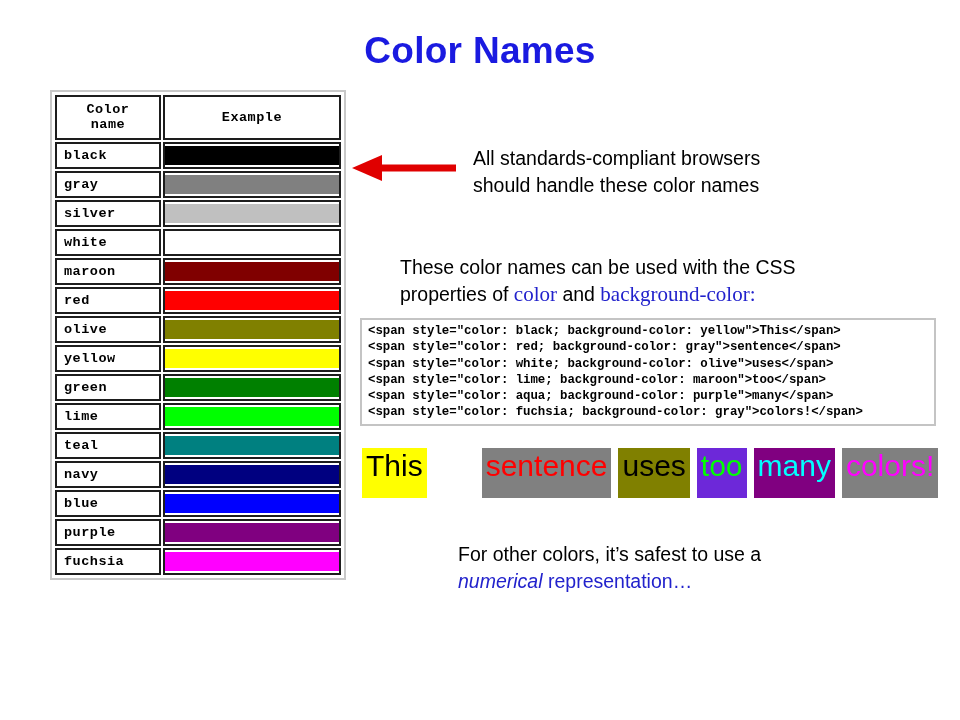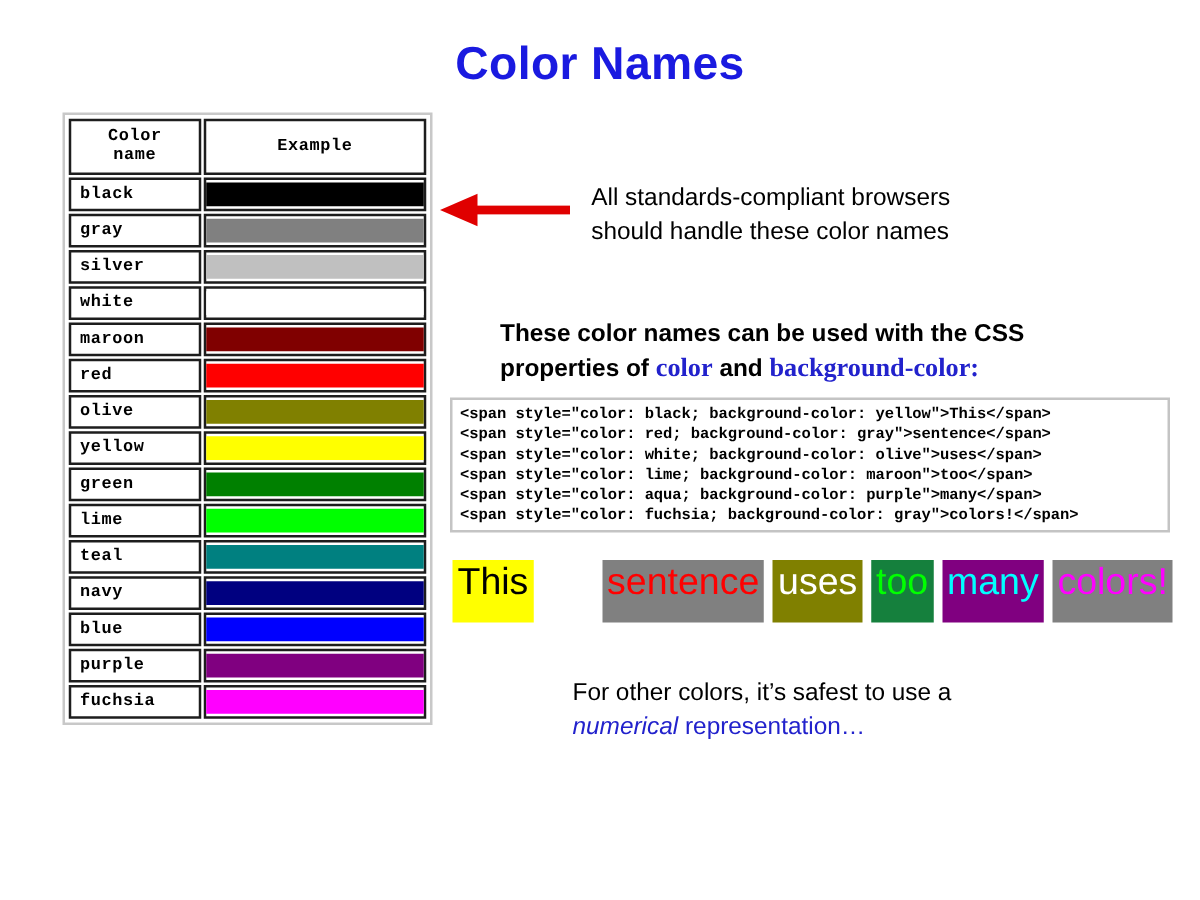--- a/index.html
+++ b/index.html
@@ -102,21 +102,20 @@
   }
   #note-browsers {
     left: 473px;
     top: 145px;
     width: 420px;
   }
   #note-css {
     left: 400px;
     top: 254px;
     width: 520px;
-    font-weight: bold;
   }
   #note-numeric {
     left: 458px;
     top: 541px;
     width: 420px;
   }
   .serif-blue {
     font-family: "Liberation Serif", serif;
     color: #2222cc;
     font-size: 21px;
@@ -298,22 +297,22 @@
     <div class="code-line">&lt;span style="color: white; background-color: olive"&gt;uses&lt;/span&gt;</div>
     <div class="code-line">&lt;span style="color: lime; background-color: maroon"&gt;too&lt;/span&gt;</div>
     <div class="code-line">&lt;span style="color: aqua; background-color: purple"&gt;many&lt;/span&gt;</div>
     <div class="code-line">&lt;span style="color: fuchsia; background-color: gray"&gt;colors!&lt;/span&gt;</div>
   </div>
 
 <div id="rendered-sentence">
 
 <span class="word" style="color: rgb(0, 0, 0); background: rgb(255, 255, 0);">This</span>
     <span class="word" style="color: rgb(255, 0, 0); background: rgb(128, 128, 128); margin-left: 48px;">sentence</span>
-    <span class="word" style="color: #ffffff; background: rgb(128, 128, 0);">uses</span>
-    <span class="word" style="color: rgb(0, 255, 0); background: #15803d;">too</span>
+    <span class="word" style="color: #000000; background: rgb(128, 128, 0);">uses</span>
+    <span class="word" style="color: rgb(0, 255, 0); background: #6d28d9;">too</span>
     <span class="word" style="color: rgb(0, 255, 255); background: rgb(128, 0, 128);">many</span>
     <span class="word" style="color: rgb(255, 0, 255); background: rgb(128, 128, 128);">colors!</span>
   </div>
 
 <div class="body-text" id="note-numeric">
   <span>For other colors, it’s safest to use a</span><br>
   <span class="blue-ital">numerical</span><span class="blue-plain"> representation…</span>
 </div>
 
 </body></html>

